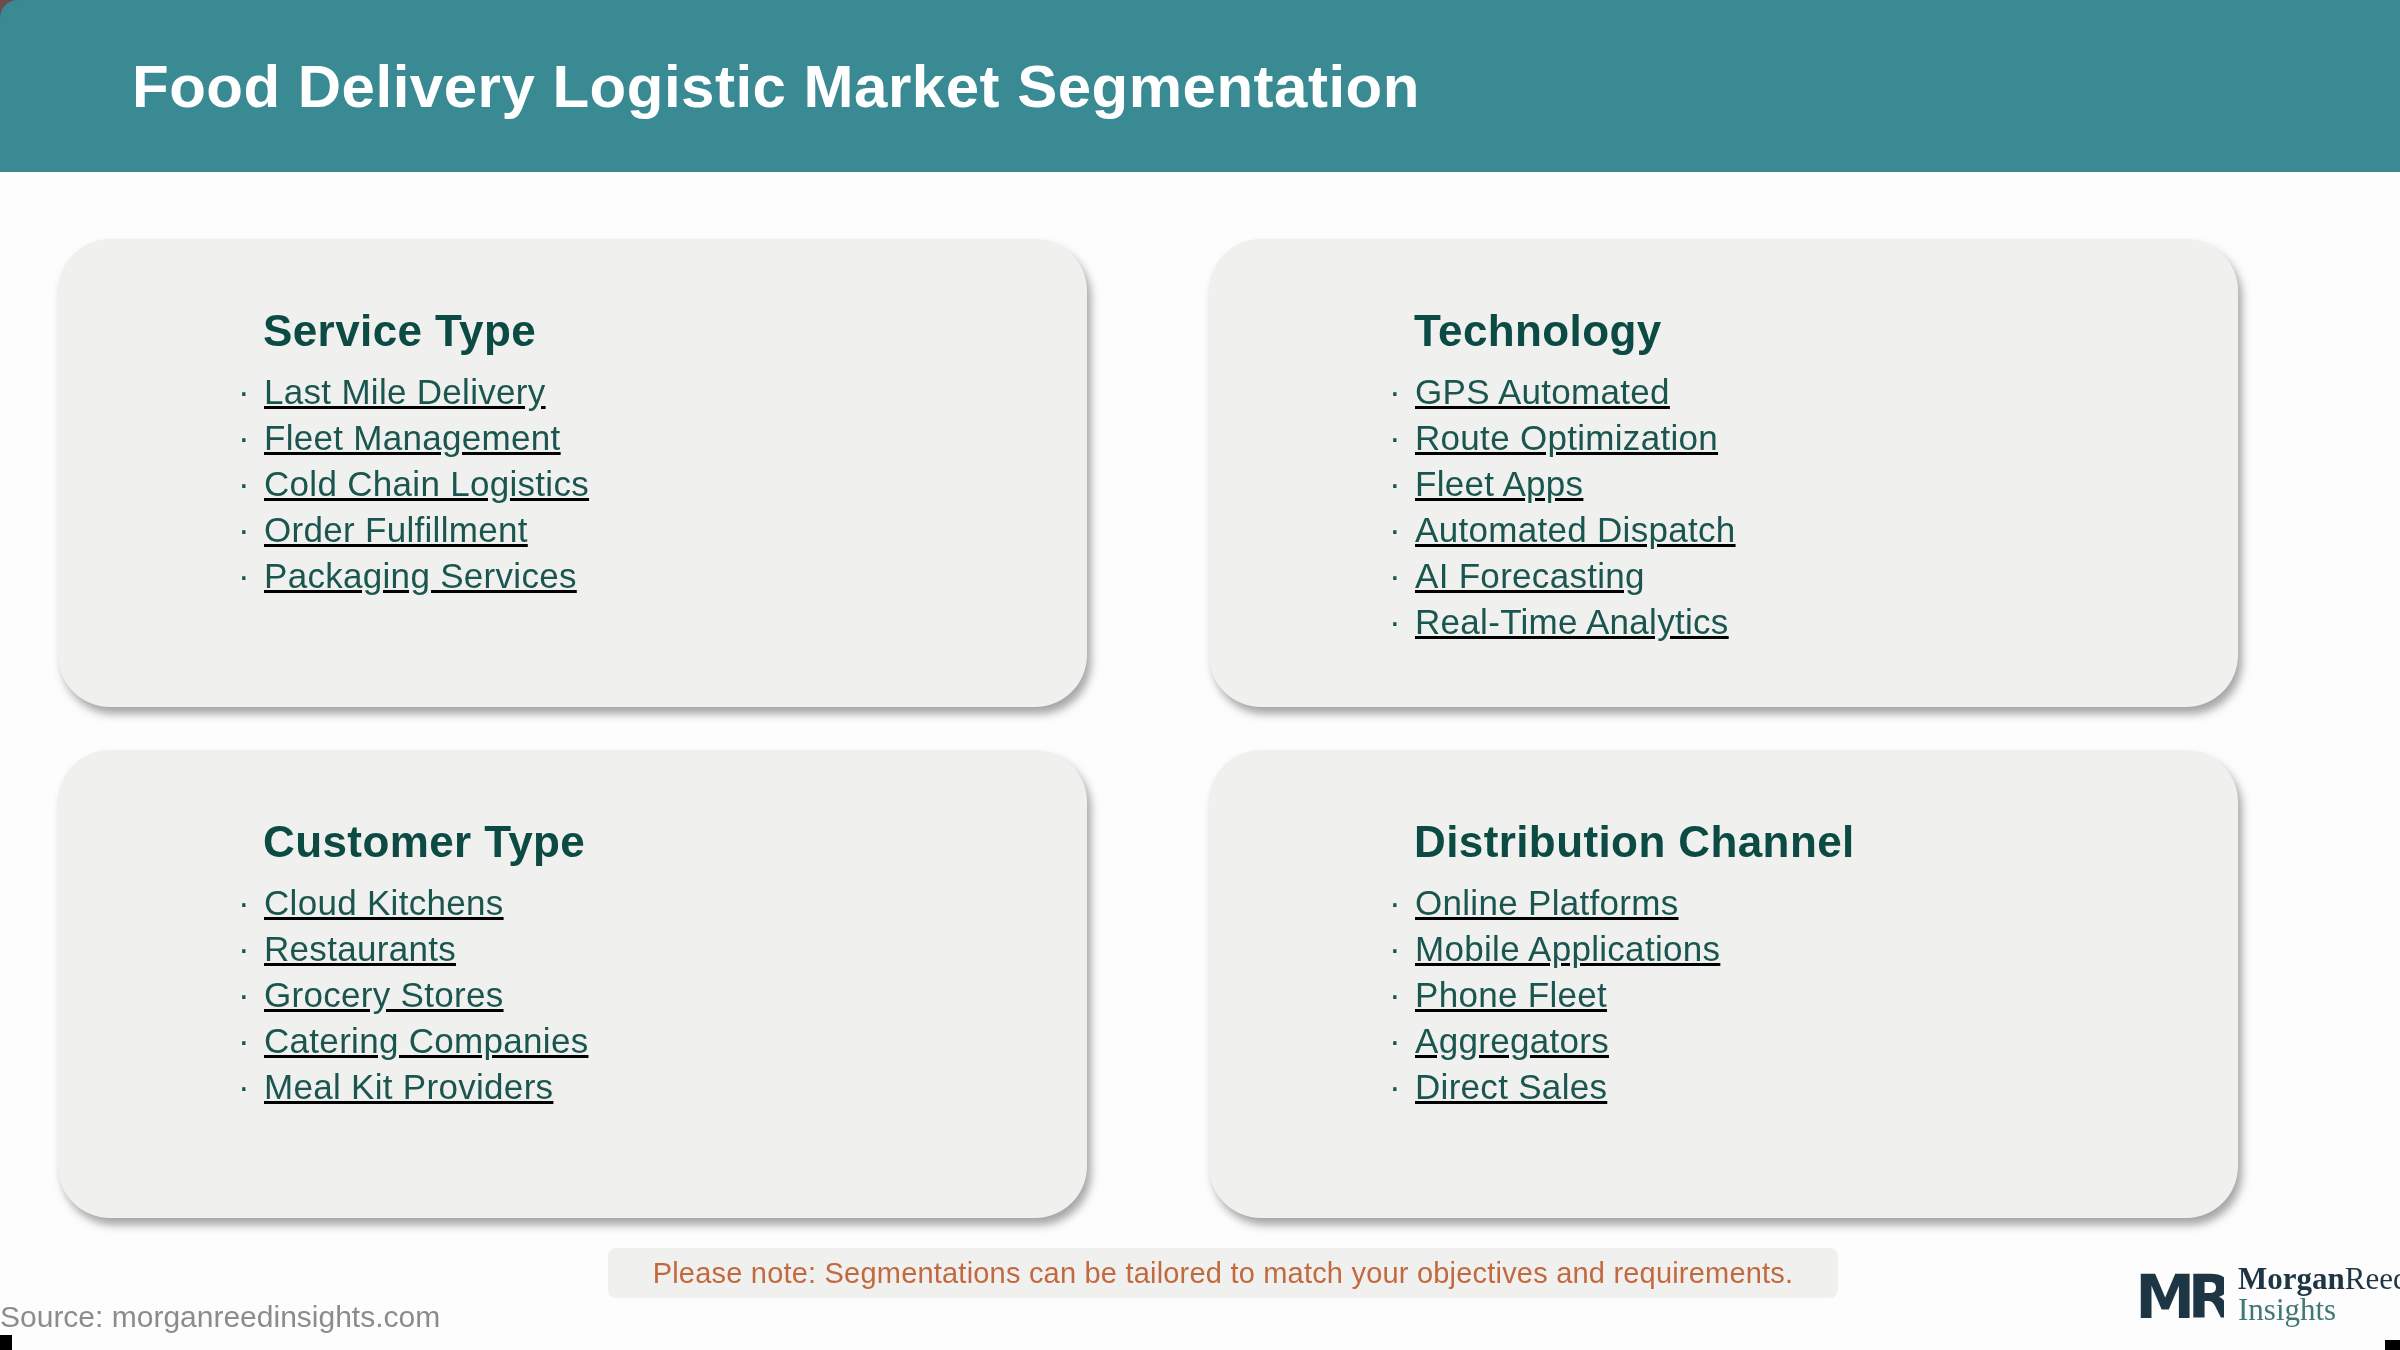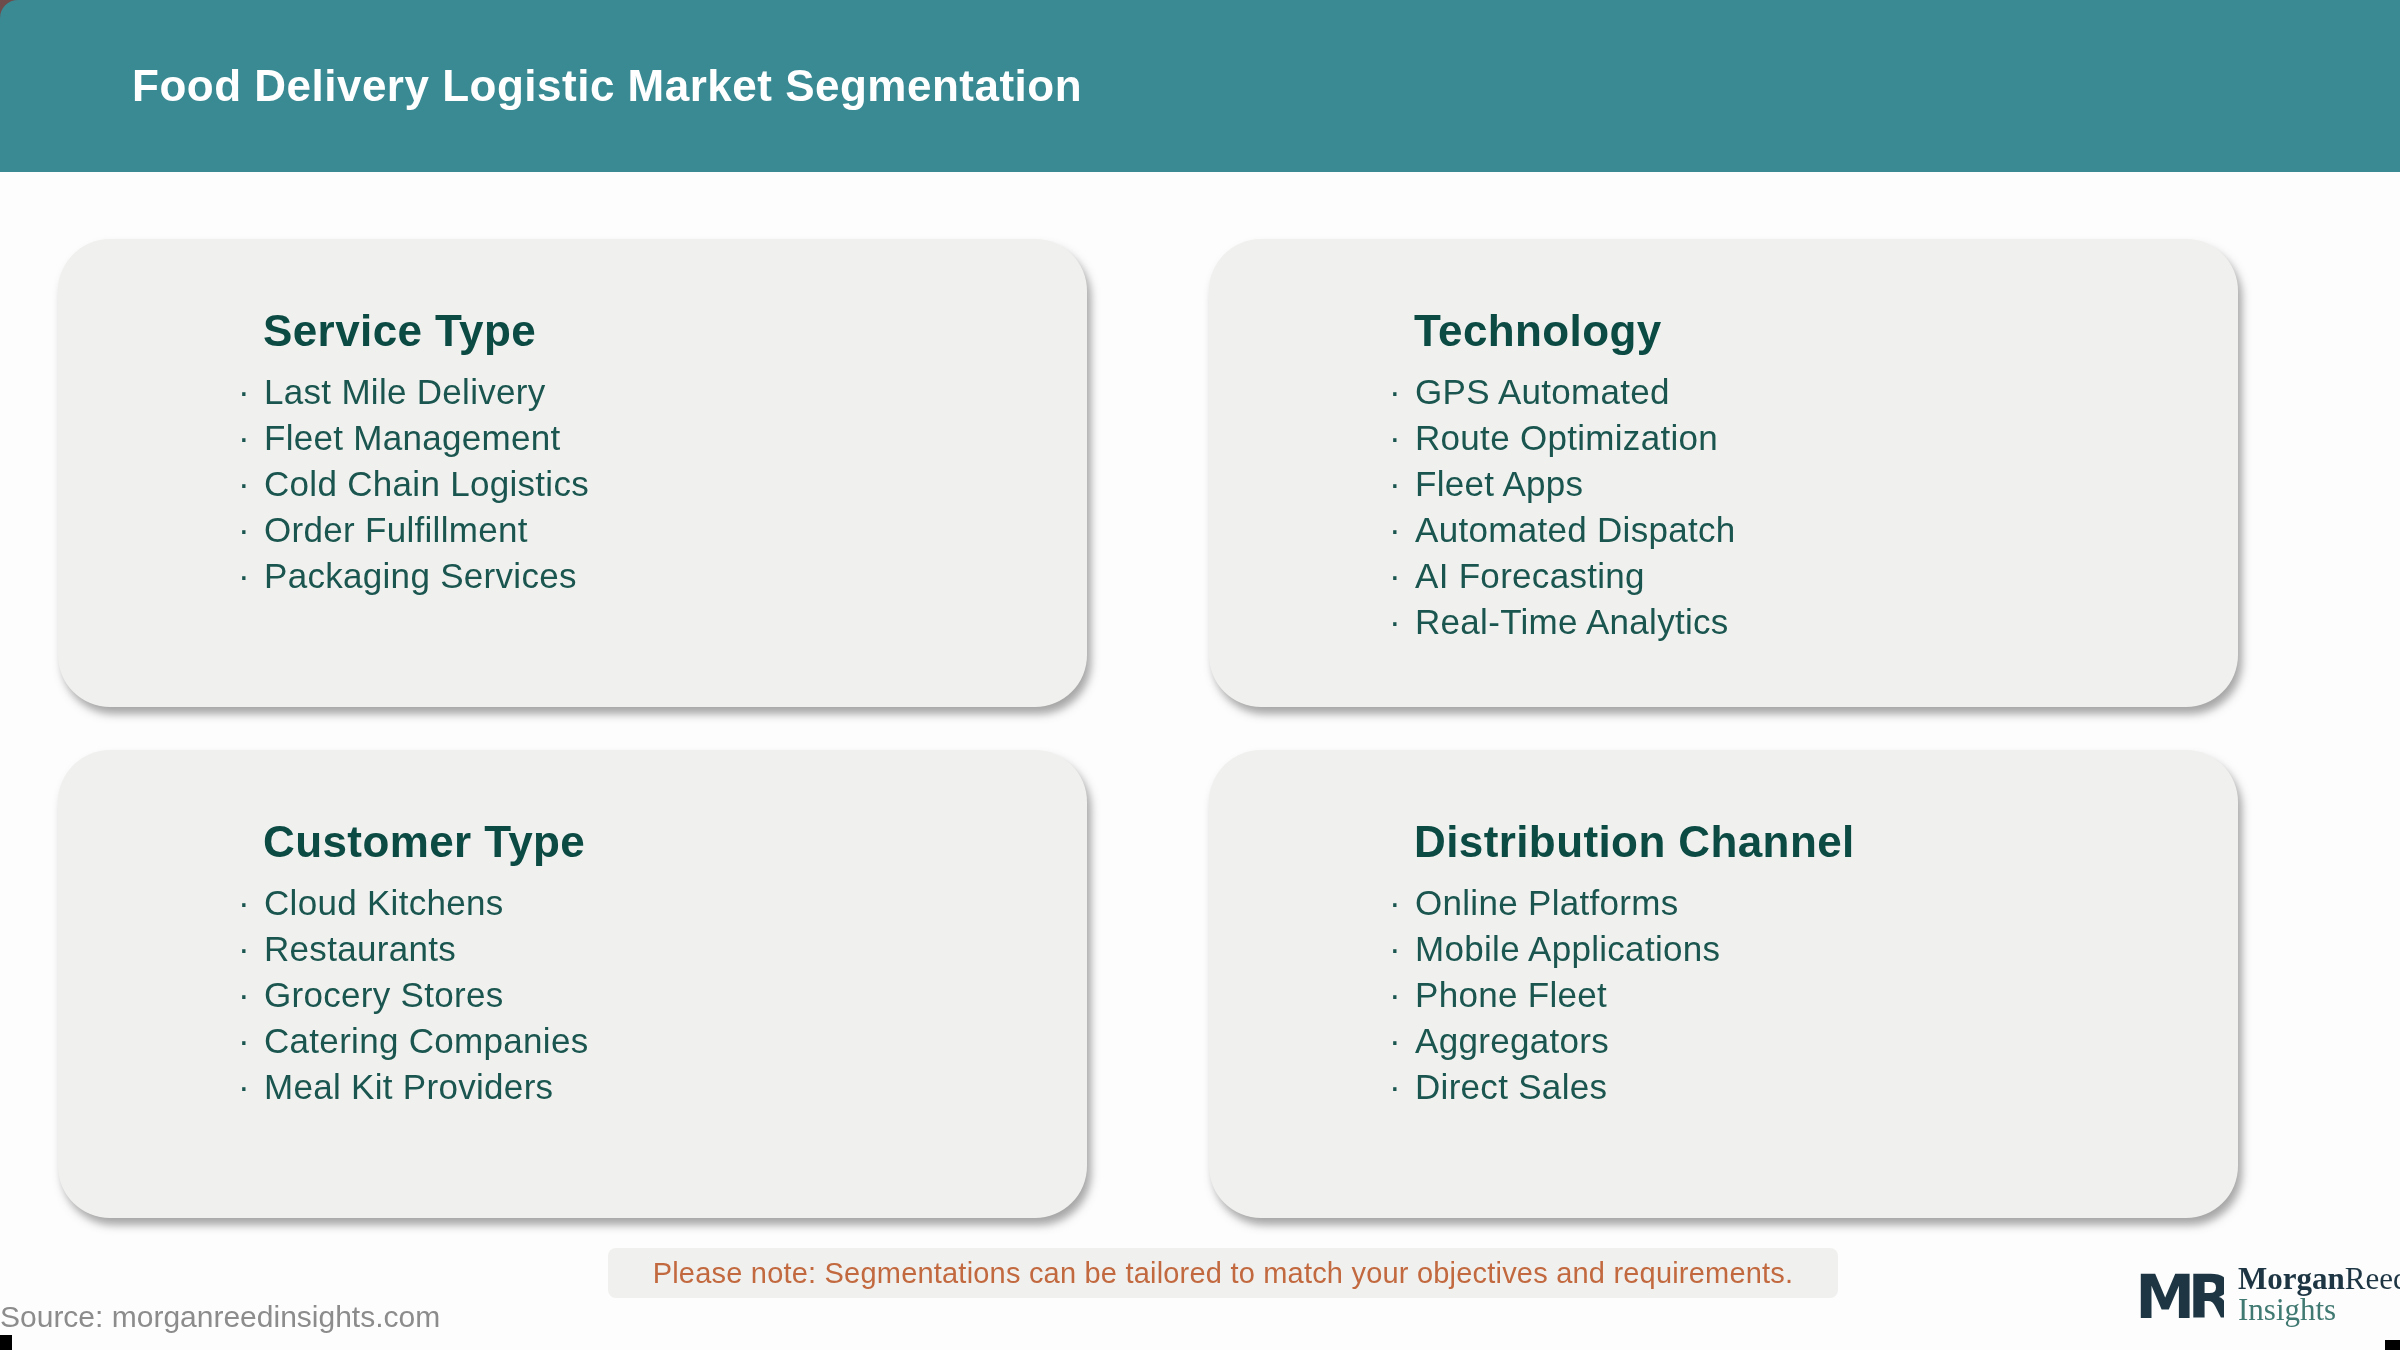--- a/index.html
+++ b/index.html
@@ -21,37 +21,37 @@
   .corner-backing{
     position:absolute;left:0;top:0;width:44px;height:44px;
     background:var(--corner-maroon);z-index:0;
   }
   .header{
     position:absolute;left:0;top:0;width:2400px;height:172px;
     background:var(--header-bg);border-top-left-radius:18px;
     display:flex;align-items:center;z-index:1;
   }
   .header h1{
-    margin:0 0 0 132px;color:#fff;font-size:44px;font-weight:700;letter-spacing:.5px;
+    margin:0 0 0 132px;color:#fff;font-size:60px;font-weight:700;letter-spacing:.5px;
   }
   .card{
     position:absolute;width:1029px;height:468px;background:var(--card-bg);
     border-radius:52px;box-shadow:4px 7px 9px rgba(80,80,80,.5);
     box-sizing:border-box;padding:64px 40px 0 180px;
   }
   .card.c1{left:58px;top:239px;}
   .card.c2{left:1209px;top:239px;}
   .card.c3{left:58px;top:750px;}
   .card.c4{left:1209px;top:750px;}
   .card h2{
     margin:0 0 10px 25px;font-size:44px;font-weight:700;color:var(--card-title);
     letter-spacing:.4px;line-height:56px;
   }
   .card ul{
-    list-style:none;margin:0;padding:0;
+    list-style:none;margin:0;padding:0;text-decoration:underline;
   }
   .card li{
     font-size:35px;line-height:46px;color:var(--item-text);letter-spacing:.3px;
     white-space:nowrap;
   }
   .card li .bullet{
     display:inline-block;width:26px;text-align:left;color:var(--item-text);
   }
   .note-bar{
     position:absolute;left:583px;top:1248px;width:1230px;height:50px;

